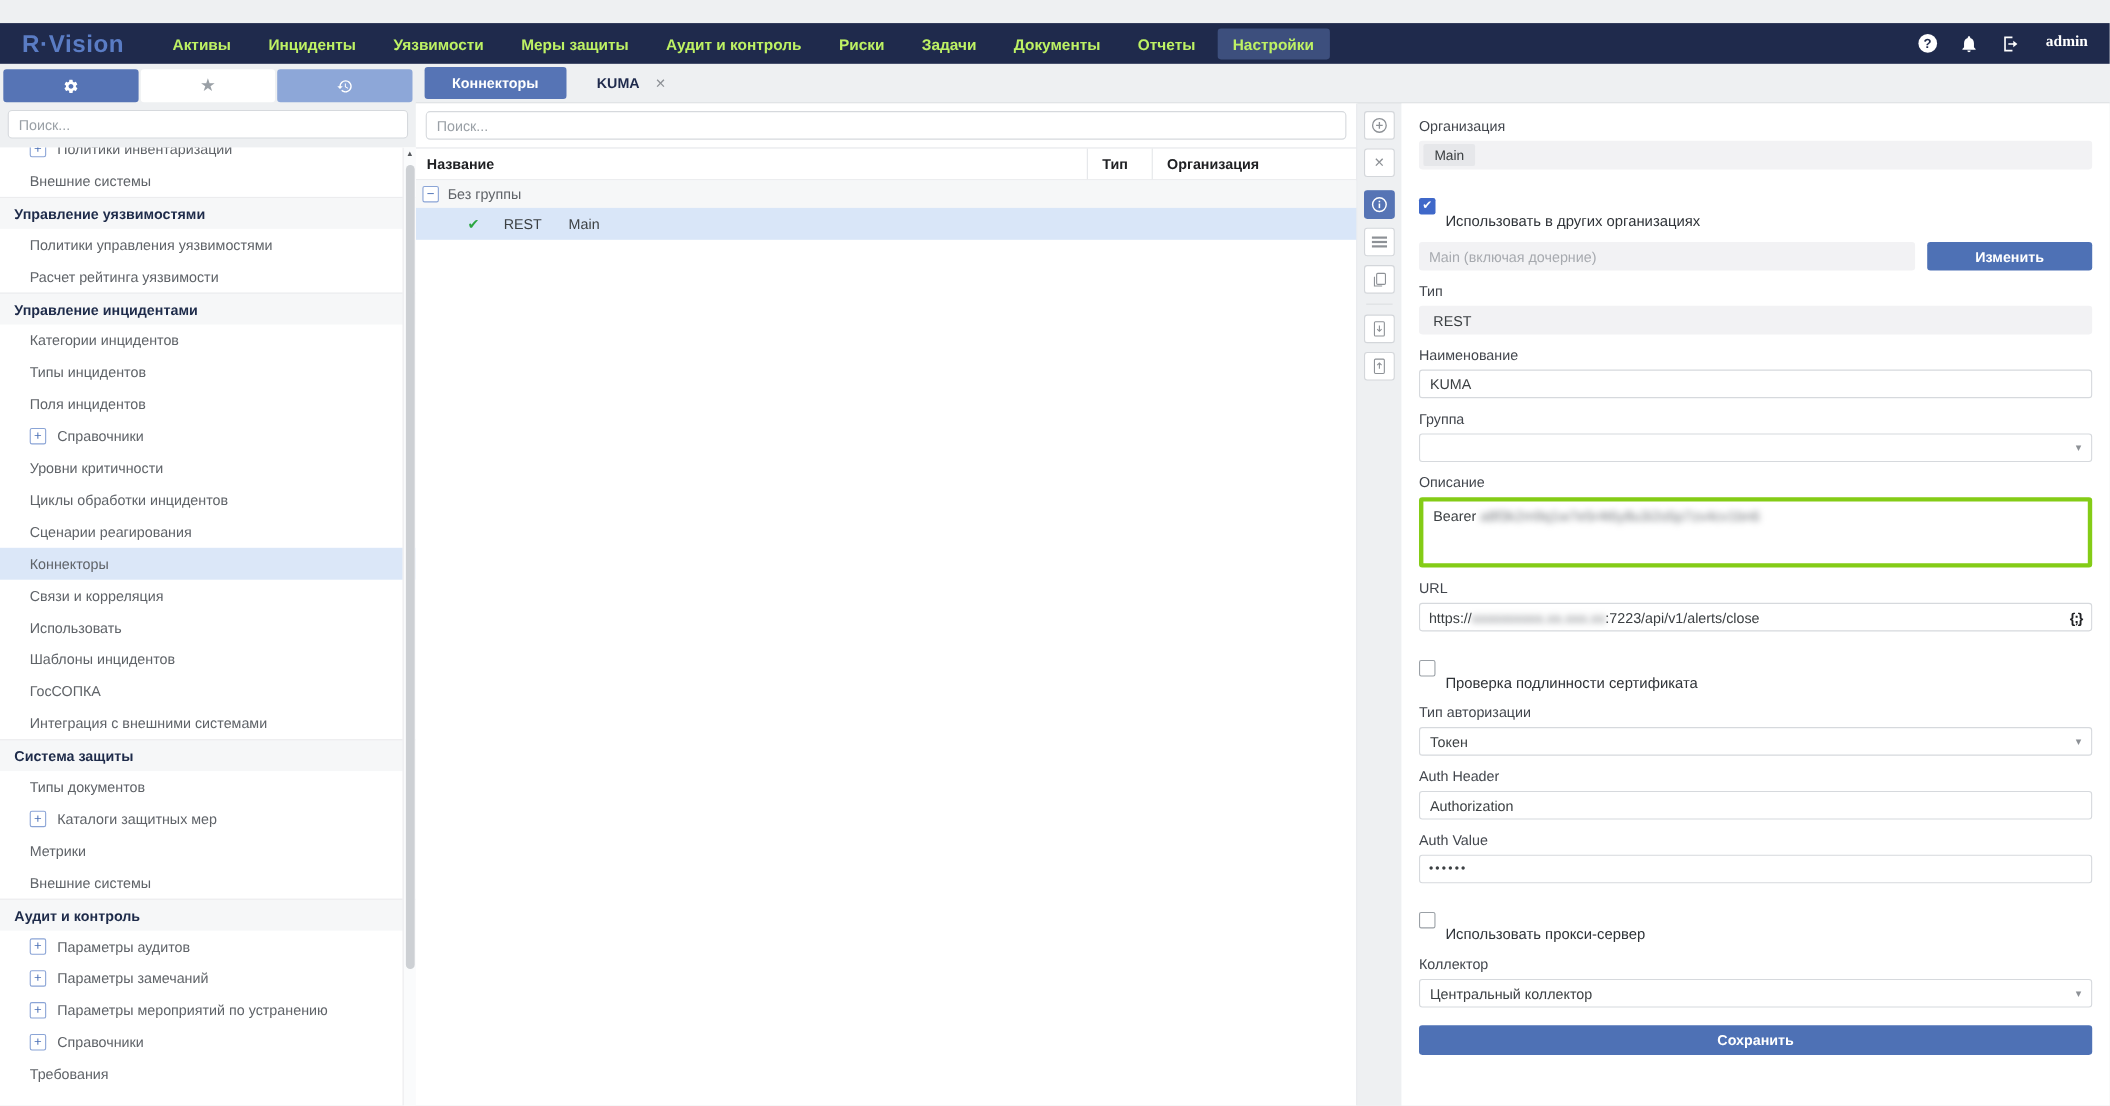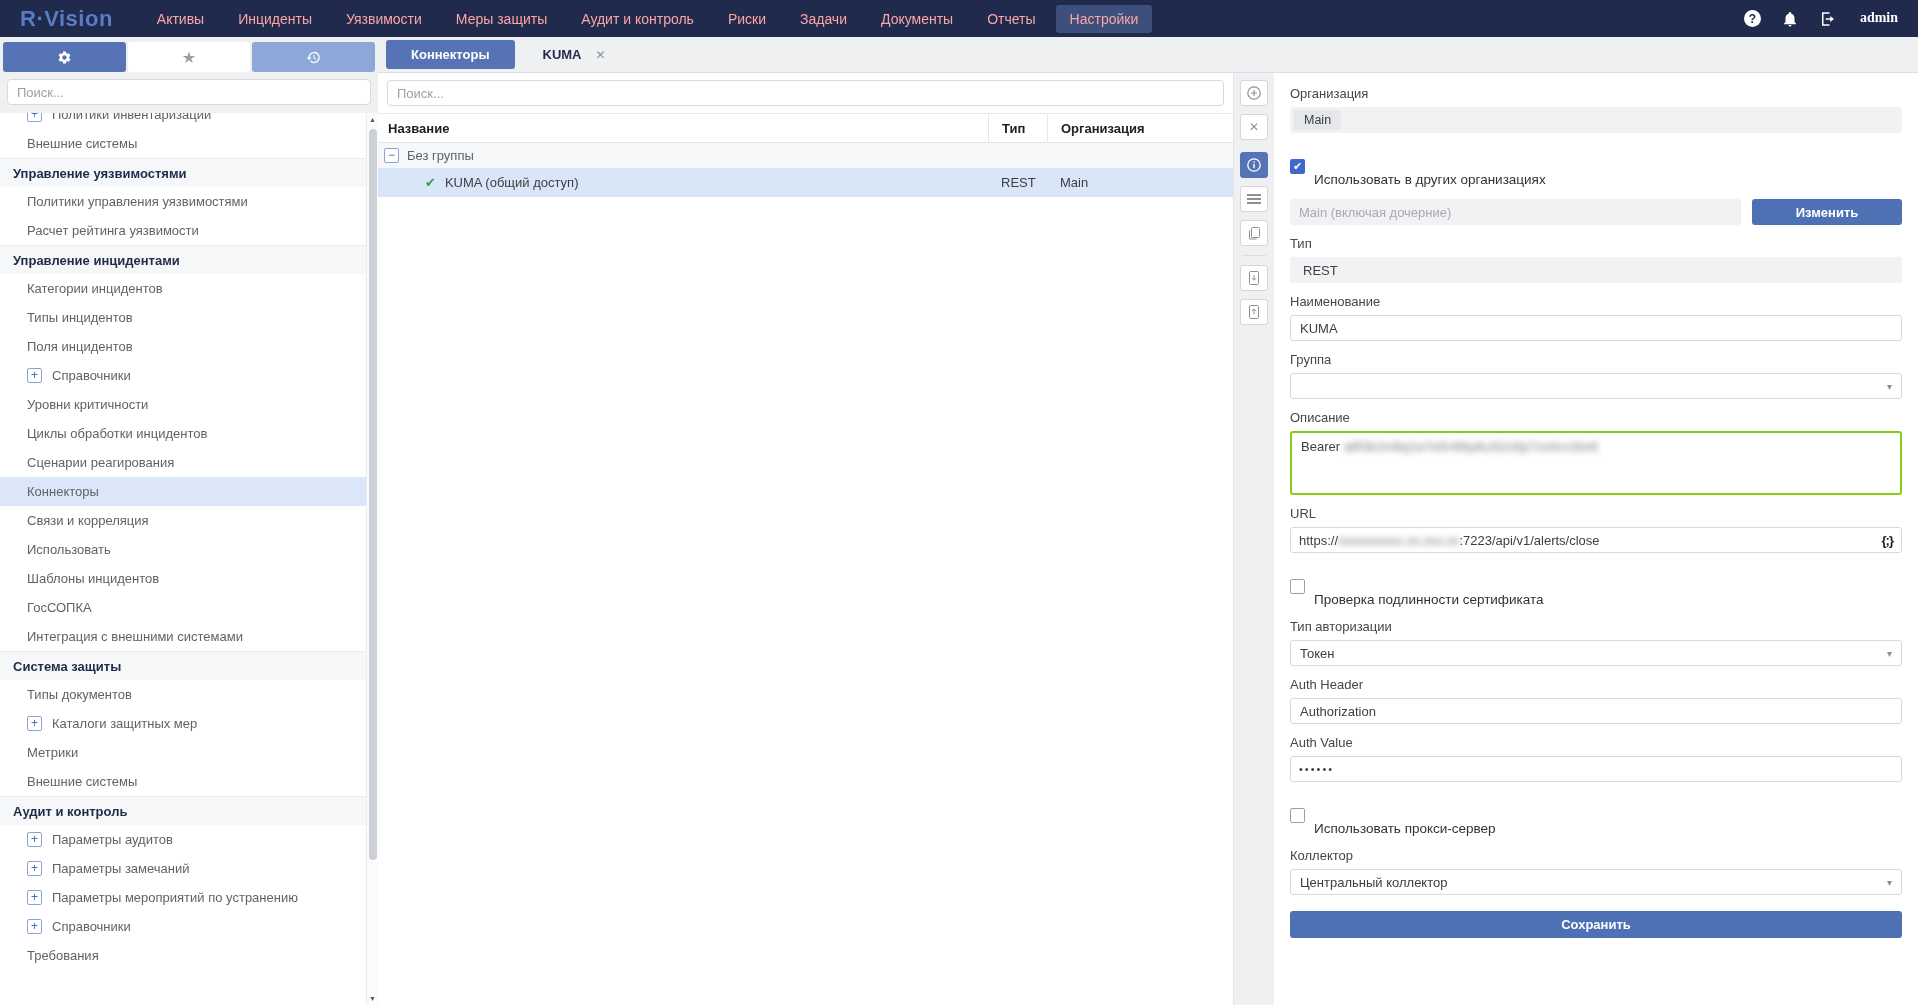--- a/index.html
+++ b/index.html
@@ -1,23 +1,23 @@
 <!DOCTYPE html>
 <html><head>
 <meta charset="utf-8">
 <style>
   * { margin:0; padding:0; box-sizing:border-box; }
   html,body { width:1918px; height:1005px; overflow:hidden;
     font-family:"Liberation Sans", sans-serif; background:#eef0f2; }
 
   
-  .navbar { height:37px; background:#1f2a4c; display:flex; align-items:center; }
+  .navbar { height:37px; background:#1f2a4c; display:flex; align-items:center;margin-top:21px; }
   .logo { margin:0 30px 0 20px; font-size:22px; font-weight:bold; color:#5a7cc4; letter-spacing:.5px; }
   .nav-items { display:flex; align-items:center; gap:6px; }
-  .nav-item { color:#fca5a5; font-weight:normal; font-size:14px; padding:6px 14px; border-radius:3px; cursor:pointer; white-space:nowrap; }
+  .nav-item { color:#bef264; font-weight:bold; font-size:14px; padding:6px 14px; border-radius:3px; cursor:pointer; white-space:nowrap; }
   .nav-item.active { background:#3d4f7d; }
   .nav-right { margin-left:auto; display:flex; align-items:center; gap:20px; margin-right:20px; }
   .help-circle { width:17px; height:17px; border-radius:50%; background:#fff; color:#1f2a4c;
     font-weight:bold; font-size:12px; display:flex; align-items:center; justify-content:center; cursor:pointer; }
   .nav-ic { width:18px; height:18px; cursor:pointer; }
   .admin-wrap { display:flex; gap:23px; cursor:pointer;font-family:Liberation Serif, serif; }
   .admin-name { color:#fff; font-weight:bold; font-size:14px; }
 
   
   .app { display:flex; height:968px; }
@@ -101,21 +101,21 @@
   .dis-input { flex:1; height:26px; background:#f2f2f4; border-radius:3px; padding:0 9px; font-size:13px;
     color:#a7aaaf; display:flex; align-items:center; }
   .btn { background:#4e71b5; color:#fff; font-weight:bold; font-size:13px; border:none; border-radius:3px;
     cursor:pointer; font-family:"Liberation Sans", sans-serif; }
   .btn-change { width:150px; height:26px; }
   .btn-save { width:100%; height:27px; margin-top:16px; }
   .select { height:26px; border:1px solid #d6d9dd; border-radius:3px; background:#fff; display:flex;
     align-items:center; padding:0 9px; font-size:13px; color:#3c4043; cursor:pointer; }
   .select .sval { flex:1; }
   .select .caret { color:#8d9196; font-size:10px; }
-  .tarea { height:64px; border:2px solid #84cc16; border-radius:3px; padding:6px 9px; font-size:13px;
+  .tarea { height:64px; border:4px solid #84cc16; border-radius:3px; padding:6px 9px; font-size:13px;
     color:#3c4043; background:#fff; }
   .blur { filter:blur(3px); color:#73777c; user-select:none; }
   .url-field { height:26px; border:1px solid #d6d9dd; border-radius:3px; background:#fff; display:flex;
     align-items:center; padding:0 8px; font-size:13px; color:#3c4043; }
   .url-field .flex { flex:1; }
   .braces { font-weight:bold; color:#202124; letter-spacing:-1px; font-size:13px; cursor:pointer; }
   .pwd { letter-spacing:2px; font-size:11px; color:#3c4043; }
 </style>
 </head>
 <body>
@@ -298,21 +298,20 @@
           <div class="c-name">Название</div>
           <div class="c-type">Тип</div>
           <div class="c-org">Организация</div>
         </div>
         <div class="grow">
           <span class="pbox">−</span>
           <span>Без группы</span>
         </div>
         <div class="drow">
           <span class="chk">✔</span>
-          <span class="c-name" style="padding-left:0;">KUMA (общий доступ)</span>
           <span class="c-type">REST</span>
           <span class="c-org">Main</span>
         </div>
       </div>
 
       <div class="tools">
         <div class="tbtn">
           <svg width="16" height="16" viewBox="0 0 16 16">
               <circle cx="8" cy="8" r="6.2" fill="none" stroke="#8d9196" stroke-width="1.2"></circle>
               <path d="M8 5v6M5 8h6" stroke="#8d9196" stroke-width="1.2"></path>

